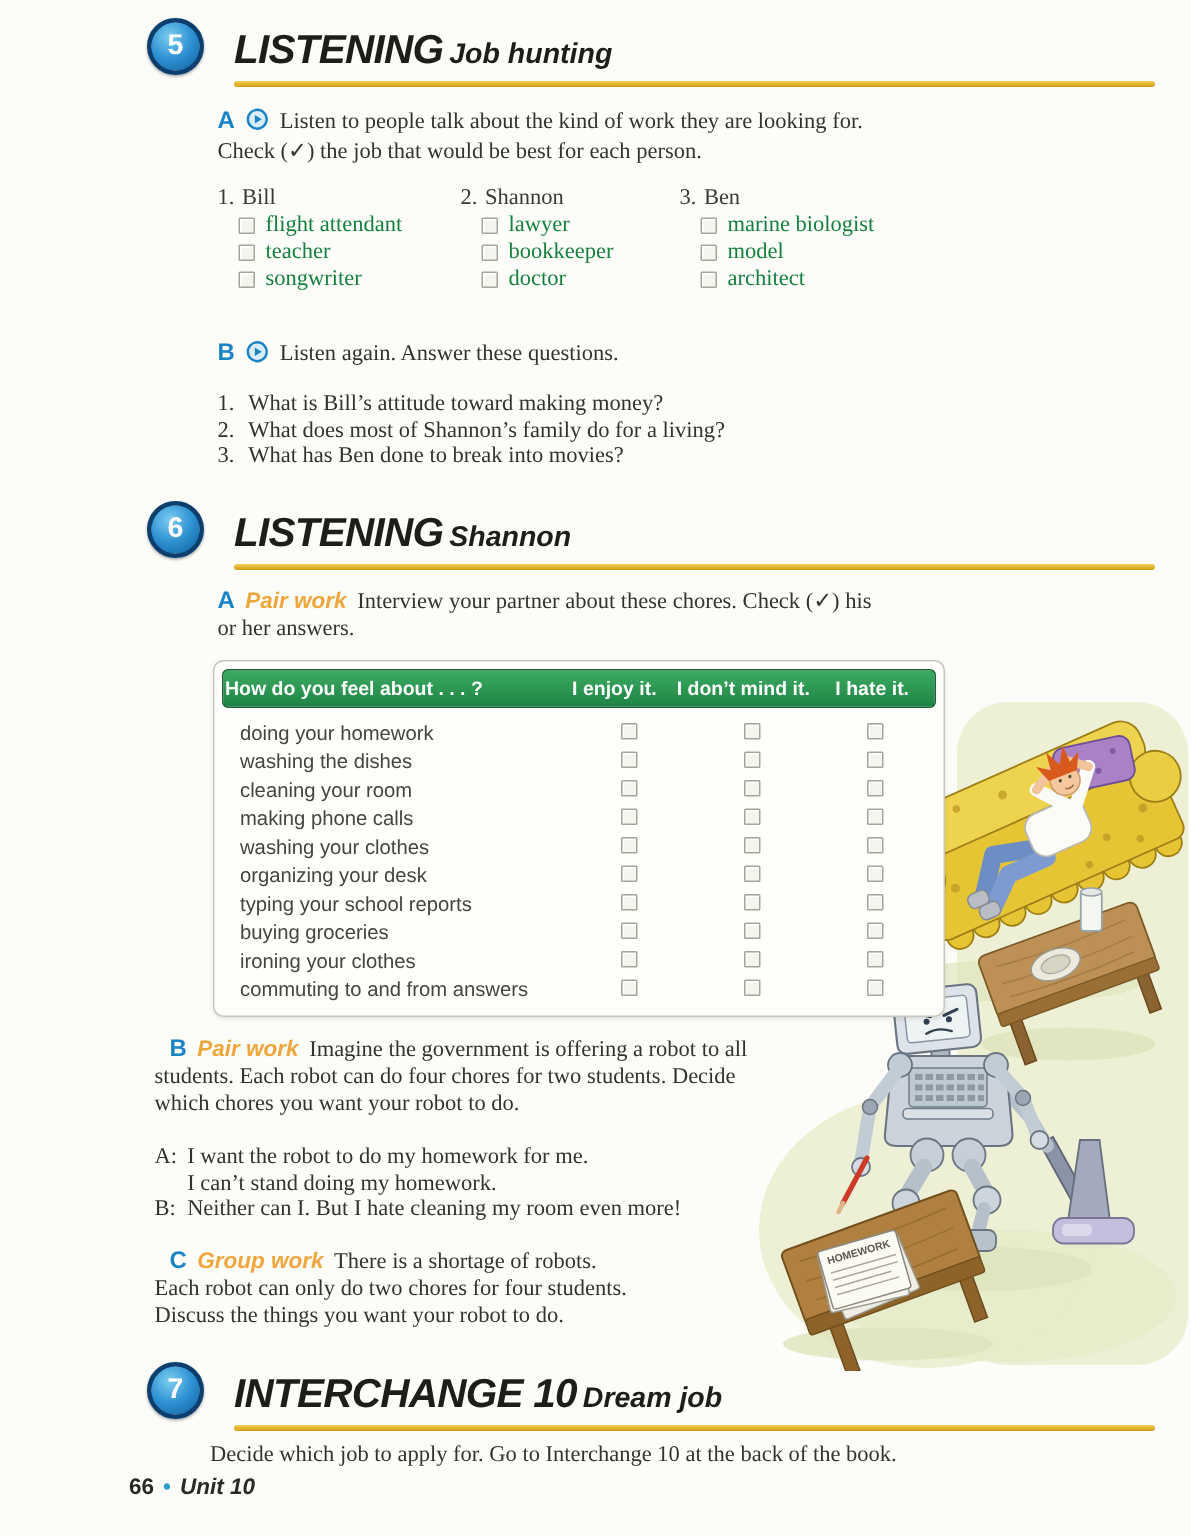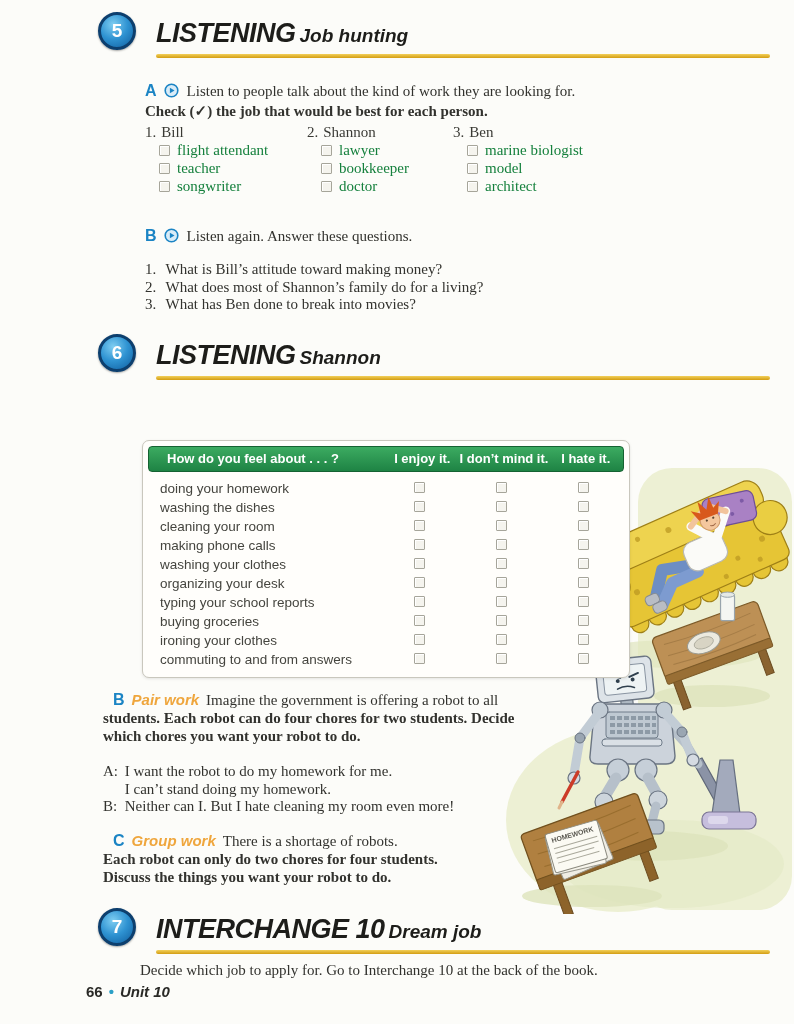--- a/index.html
+++ b/index.html
@@ -16,21 +16,21 @@
   .sec-title{font:italic 700 27px/30px "Liberation Sans",sans-serif;letter-spacing:-.5px;color:#1d1d1a;}
   .sec-sub{font:italic 700 19px/30px "Liberation Sans",sans-serif;color:#1d1d1a;}
   .gold-rule{position:absolute;left:58px;right:0;bottom:-6px;height:4px;border-radius:2px;
              background:linear-gradient(180deg,#f2d05a,#d39d13);}
 
   
   .para{position:absolute;margin:0;font:15px/18px "Liberation Serif",serif;color:#32322e;z-index:2;}
   .plabel{font:700 16px/1 "Liberation Sans",sans-serif;font-style:normal;color:#1b84c4;margin-right:7px;}
   .tag{font:italic 700 15px/1 "Liberation Sans",sans-serif;color:#efa63d;margin-right:7px;}
   .audio{display:inline-block;margin-right:8px;vertical-align:-2px;}
-  .pline.block{display:block;font-weight:bold;}
+  .pline.block{display:block;}
   .indent{text-indent:10px;}
   .indent .pline.block{text-indent:0;}
 
   
   .checkbox{display:inline-block;width:11px;height:11px;box-sizing:border-box;border:1.5px solid #a6a59a;
             background:#f5f4ee;border-radius:1px;box-shadow:inset 1px 1px 0 #fff;flex:0 0 11px;}
 
   
   .jobs{position:absolute;top:123px;left:145px;display:flex;z-index:2;}
   .jobs > div{flex:0 0 146px;}
@@ -43,21 +43,21 @@
   .q-line{font:15px/17.5px "Liberation Serif",serif;}
   .q-num{display:inline-block;min-width:17px;}
 
   
   .chores{position:absolute;top:440px;left:142px;width:488px;box-sizing:border-box;background:#fffefb;
           border:1.5px solid #c9c7bd;border-radius:7px;padding:5px 5px 8px;box-shadow:0 1px 3px rgba(0,0,0,.1);z-index:3;}
   .t-head{display:flex;align-items:center;background:linear-gradient(180deg,#3cab61,#1e8344);
           border:1px solid #156232;border-radius:4px;color:#fff;
           font:700 13px/1 "Liberation Sans",sans-serif;padding:5px 0 6px;}
   .c-label{flex:0 0 46%;white-space:nowrap;}
-  .t-head .c-label{padding-left:18px;}
+  .t-head .c-label{padding-left:1px;}
   .c-opt{flex:1;text-align:center;white-space:nowrap;}
   .t-body{margin-top:7px;}
   .t-row{display:flex;align-items:center;height:19px;font:13.5px/1 "Liberation Sans",sans-serif;color:#45453f;}
   .t-row .c-label{padding-left:12px;}
 
   .dialogue{position:absolute;top:763px;left:103px;z-index:2;}
   .d-line{font:15px/17.5px "Liberation Serif",serif;}
   .d-speaker{display:inline-block;min-width:18px;}
 
   
@@ -74,21 +74,21 @@
 
 <div class="page">
 
   <div class="sec-header" style="top:12px;">
     <span class="badge">5</span>
     <span class="sec-title">LISTENING</span>
     <span class="sec-sub">Job hunting</span>
     <span class="gold-rule"></span>
   </div>
 
-  <p class="para" style="top:72px;left:145px;width:512px;margin-top:10px;">
+  <p class="para" style="top:72px;left:145px;width:512px;">
     <span class="plabel">A</span><span class="audio"><svg width="15" height="15" viewBox="0 0 15 15">
           <circle cx="7.5" cy="7.5" r="6.3" fill="#d9ecf8" stroke="#1b84c4" stroke-width="1.6"></circle>
           <path d="M5.9,4.7 L10.5,7.5 L5.9,10.3 Z" fill="#1b84c4"></path>
         </svg></span><span class="pline">Listen to people talk about the kind of work they are looking for.</span>
     <span class="pline block">Check (✓) the job that would be best for each person.</span>
   </p>
 
   <div class="jobs">
 
       <div class="job-col">
@@ -189,20 +189,24 @@
       </div>
     </div>
 
   <div class="sec-header" style="top:334px;">
     <span class="badge">6</span>
     <span class="sec-title">LISTENING</span>
     <span class="sec-sub">Shannon</span>
     <span class="gold-rule"></span>
   </div>
 
+  <p class="para" style="top:392px;left:145px;width:500px;">
+    <span class="plabel">A</span><span class="tag">Pair work</span><span class="pline">Interview your partner about these chores. Check (✓) his</span>
+    <span class="pline block">or her answers.</span>
+  </p>
 
   <div class="chores">
     <div class="t-head">
       <span class="c-label">How do you feel about . . . ?</span>
       <span class="c-opt">I enjoy it.</span>
       <span class="c-opt">I don’t mind it.</span>
       <span class="c-opt">I hate it.</span>
     </div>
     <div class="t-body">
 

